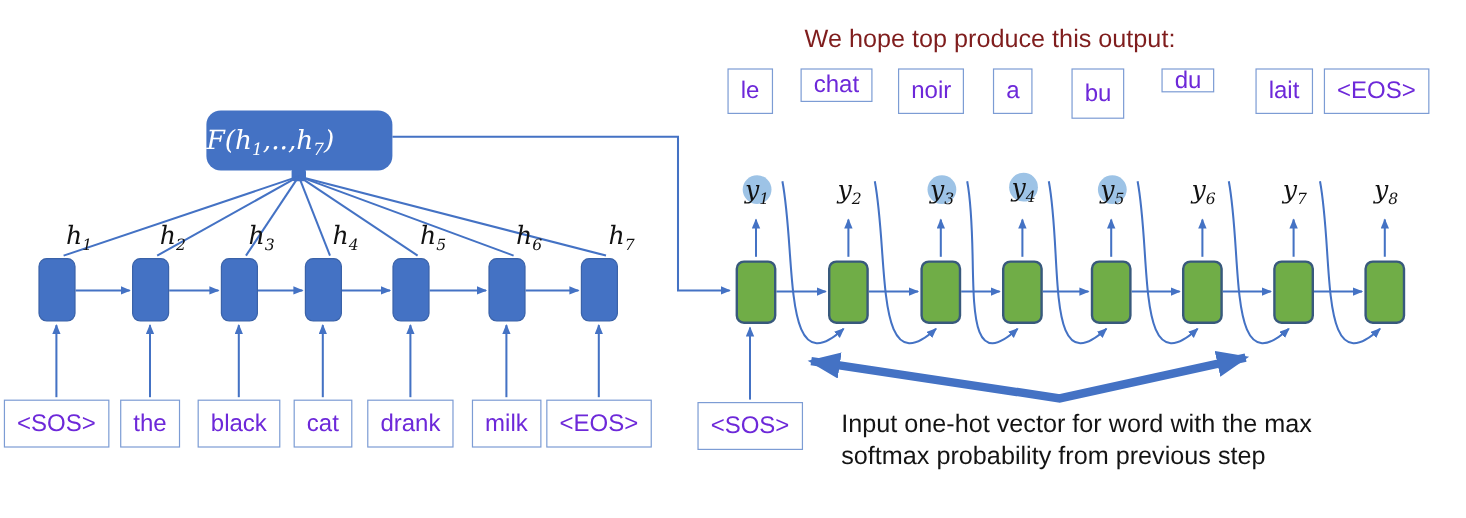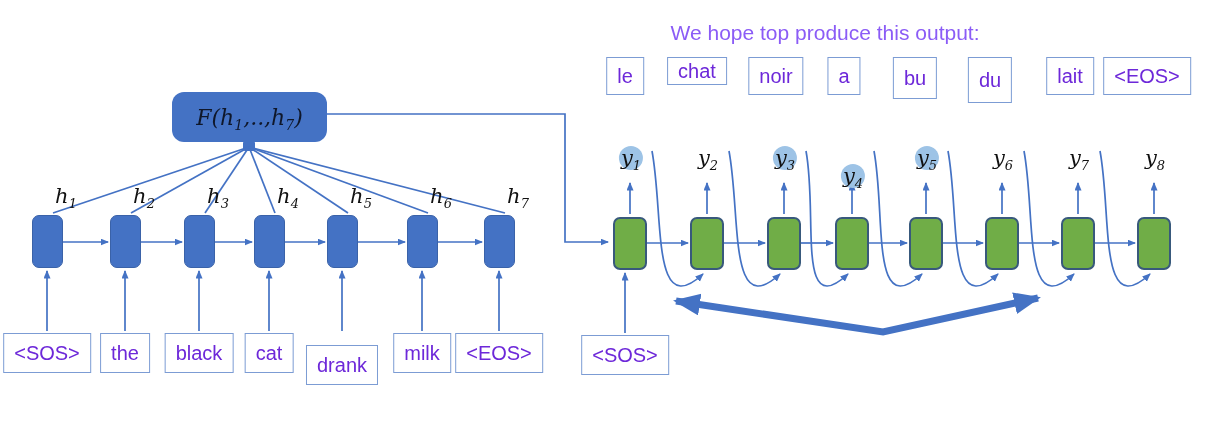--- a/index.html
+++ b/index.html
@@ -19,27 +19,27 @@
     padding:4px 10px;box-sizing:border-box;white-space:nowrap;transform:translateX(-50%);
     height:40px;
   }
   .mlabel{
     position:absolute;font-family:"DejaVu Serif",serif;font-style:italic;
     font-size:21px;color:#111;transform:translateX(-50%);white-space:nowrap;line-height:24px;
   }
   .mlabel sub{font-size:13px;font-style:italic;line-height:0;}
   .mlabel .hl-bg{background:#9DC3E6;padding:0 2px;border-radius:12px;}
   .fbox{
-    position:absolute;background:#4472C4;border-radius:12px;color:#0f172a;
-    display:flex;align-items:center;justify-content:center;
+    position:absolute;background:#4472C4;border-radius:12px;color:#ffffff;
+    display:flex;align-items:center;
     font-family:"DejaVu Serif",serif;font-style:italic;font-size:22px;
   }
   .fbox sub{font-size:14px;line-height:0;}
   .caption{position:absolute;font-size:21px;line-height:27px;color:#141414;white-space:nowrap;}
-  .title{position:absolute;font-size:21px;color:#8b5cf6;text-align:center;white-space:nowrap;transform:translateX(-50%);}
+  .title{position:absolute;font-size:21px;color:#7f1d1d;text-align:center;white-space:nowrap;transform:translateX(-50%);}
 </style>
 </head>
 <body>
 
 <div id="stage">
 
   <svg id="wires" xmlns="http://www.w3.org/2000/svg" viewBox="0 0 1222 432">
       <defs>
         <marker id="arr" markerUnits="userSpaceOnUse" markerWidth="9" markerHeight="8" refX="7.5" refY="3.5" orient="auto">
           <path d="M0,0 L8.5,3.5 L0,7 z" fill="#4472C4"></path>
@@ -115,59 +115,63 @@
     </svg>
 
   <div class="fbox" id="fbox" style="left:172px;top:92px;width:155px;height:50px;">
     <span><span>F(h</span><sub>1</sub><span>,..,h</span><sub>7</sub><span>)</span></span>
   </div>
 
   <div class="title" style="left:825px;top:21px;">We hope top produce this output:</div>
 
   <div class="word" style="left:625px;top:335px;">&lt;SOS&gt;</div>
 
+  <div class="caption" style="left:701px;top:340px;">
+    <div>Input one-hot vector for word with the max</div>
+    <div>softmax probability from previous step</div>
+  </div>
 
 <div class="cell blue" style="left: 31.5px; top: 215px; width: 31px; height: 53px;"></div>
     <div class="mlabel" style="left: 66px; top: 184px;"><span><span>h</span><sub>1</sub></span></div>
     <div class="word" style="left: 47px; top: 333px;">&lt;SOS&gt;</div>
     <div class="cell blue" style="left: 109.5px; top: 215px; width: 31px; height: 53px;"></div>
     <div class="mlabel" style="left: 144px; top: 184px;"><span><span>h</span><sub>2</sub></span></div>
     <div class="word" style="left: 125px; top: 333px;">the</div>
     <div class="cell blue" style="left: 183.5px; top: 215px; width: 31px; height: 53px;"></div>
     <div class="mlabel" style="left: 218px; top: 184px;"><span><span>h</span><sub>3</sub></span></div>
     <div class="word" style="left: 199px; top: 333px;">black</div>
     <div class="cell blue" style="left: 253.5px; top: 215px; width: 31px; height: 53px;"></div>
     <div class="mlabel" style="left: 288px; top: 184px;"><span><span>h</span><sub>4</sub></span></div>
     <div class="word" style="left: 269px; top: 333px;">cat</div>
     <div class="cell blue" style="left: 326.5px; top: 215px; width: 31px; height: 53px;"></div>
     <div class="mlabel" style="left: 361px; top: 184px;"><span><span>h</span><sub>5</sub></span></div>
-    <div class="word" style="left: 342px; top: 333px; margin-top: 12px;">drank</div>
+    <div class="word" style="left: 342px; top: 333px;">drank</div>
     <div class="cell blue" style="left: 406.5px; top: 215px; width: 31px; height: 53px;"></div>
     <div class="mlabel" style="left: 441px; top: 184px;"><span><span>h</span><sub>6</sub></span></div>
     <div class="word" style="left: 422px; top: 333px;">milk</div>
     <div class="cell blue" style="left: 483.5px; top: 215px; width: 31px; height: 53px;"></div>
     <div class="mlabel" style="left: 518px; top: 184px;"><span><span>h</span><sub>7</sub></span></div>
     <div class="word" style="left: 499px; top: 333px;">&lt;EOS&gt;</div>
     <div class="cell green" style="left: 613px; top: 217px; width: 34px; height: 53px;"></div>
     <div class="mlabel" style="left: 631px; top: 146px;"><span class="hl-bg"><span>y</span><sub>1</sub></span></div>
     <div class="word" style="left: 625px; top: 57px; height: 38px;">le</div>
     <div class="cell green" style="left: 690px; top: 217px; width: 34px; height: 53px;"></div>
     <div class="mlabel" style="left: 708px; top: 146px;"><span><span>y</span><sub>2</sub></span></div>
     <div class="word" style="left: 697px; top: 57px; height: 28px;">chat</div>
     <div class="cell green" style="left: 767px; top: 217px; width: 34px; height: 53px;"></div>
     <div class="mlabel" style="left: 785px; top: 146px;"><span class="hl-bg"><span>y</span><sub>3</sub></span></div>
     <div class="word" style="left: 776px; top: 57px; height: 38px;">noir</div>
     <div class="cell green" style="left: 835px; top: 217px; width: 34px; height: 53px;"></div>
-    <div class="mlabel" style="left: 853px; top: 164px;"><span class="hl-bg"><span>y</span><sub>4</sub></span></div>
+    <div class="mlabel" style="left: 853px; top: 144px;"><span class="hl-bg"><span>y</span><sub>4</sub></span></div>
     <div class="word" style="left: 844px; top: 57px; height: 38px;">a</div>
     <div class="cell green" style="left: 909px; top: 217px; width: 34px; height: 53px;"></div>
     <div class="mlabel" style="left: 927px; top: 146px;"><span class="hl-bg"><span>y</span><sub>5</sub></span></div>
     <div class="word" style="left: 915px; top: 57px; height: 42px;">bu</div>
     <div class="cell green" style="left: 985px; top: 217px; width: 34px; height: 53px;"></div>
     <div class="mlabel" style="left: 1003px; top: 146px;"><span><span>y</span><sub>6</sub></span></div>
-    <div class="word" style="left: 990px; top: 57px; height: 46px;">du</div>
+    <div class="word" style="left: 990px; top: 57px; height: 20px;">du</div>
     <div class="cell green" style="left: 1061px; top: 217px; width: 34px; height: 53px;"></div>
     <div class="mlabel" style="left: 1079px; top: 146px;"><span><span>y</span><sub>7</sub></span></div>
     <div class="word" style="left: 1070px; top: 57px; height: 38px;">lait</div>
     <div class="cell green" style="left: 1137px; top: 217px; width: 34px; height: 53px;"></div>
     <div class="mlabel" style="left: 1155px; top: 146px;"><span><span>y</span><sub>8</sub></span></div>
     <div class="word" style="left: 1147px; top: 57px; height: 38px;">&lt;EOS&gt;</div>
   </div>
 
 </body></html>

